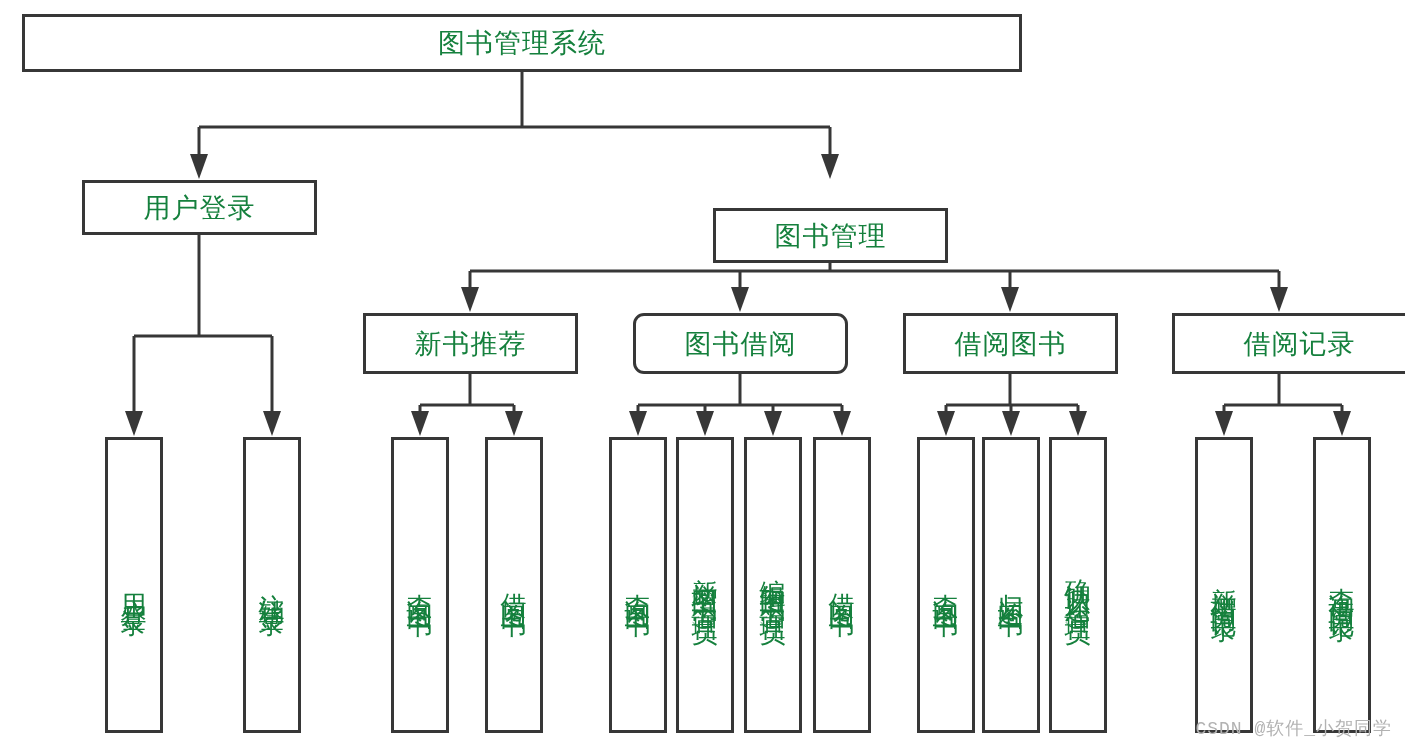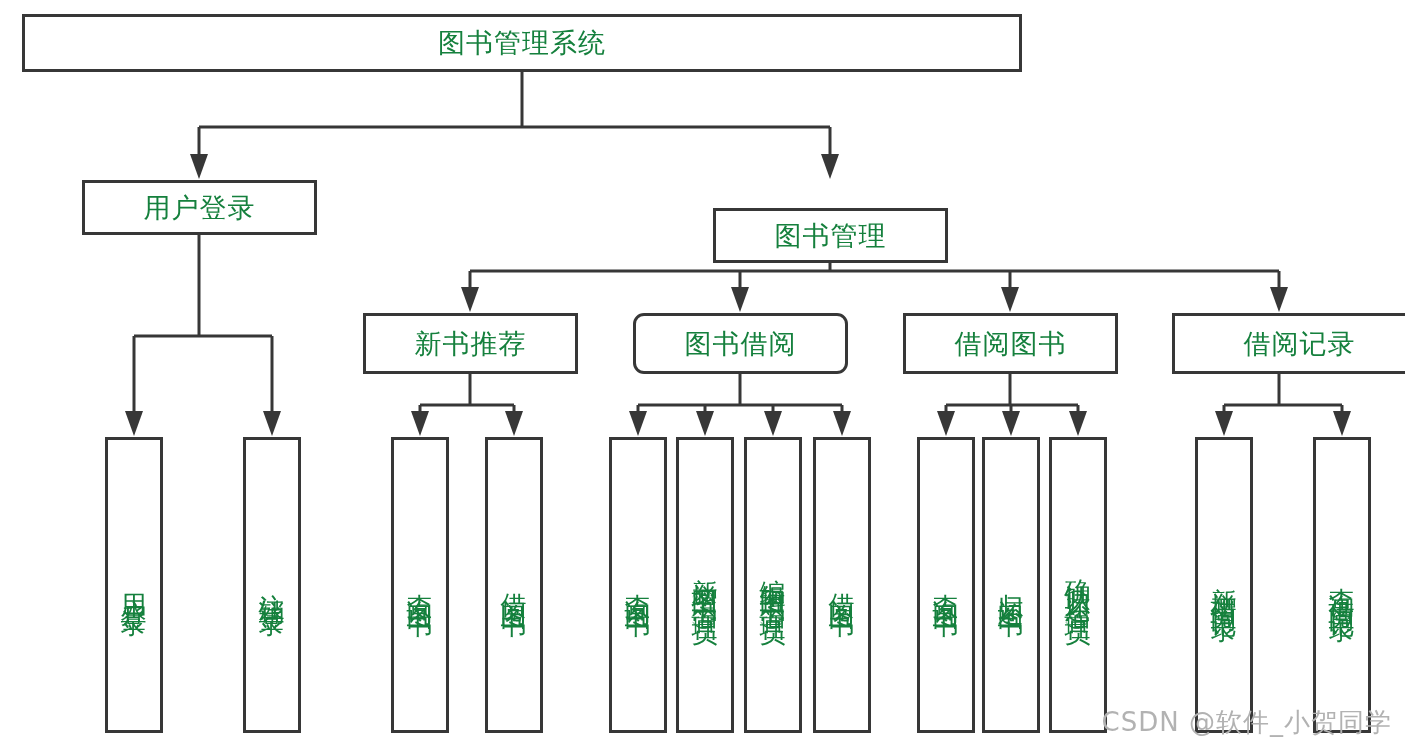--- a/index.html
+++ b/index.html
@@ -39,24 +39,25 @@
     writing-mode: vertical-rl;
     text-orientation: mixed;
     line-height: 1;
     letter-spacing: 6px;
     white-space: nowrap;
   }
   #watermark {
     position: absolute;
     right: 13px;
     bottom: 7px;
-    font-size: 26px;
+    font-size: 18px;
     color: #b2b2b2;
     z-index: 3;
     letter-spacing: 1px;
+    font-family: Liberation Mono, monospace;
   }
 </style>
 </head>
 <body>
 
 <div id="stage">
 
   <svg id="wires" width="1405" height="747" viewBox="0 0 1405 747">
     <g stroke="#373737" stroke-width="3" fill="none">
 

